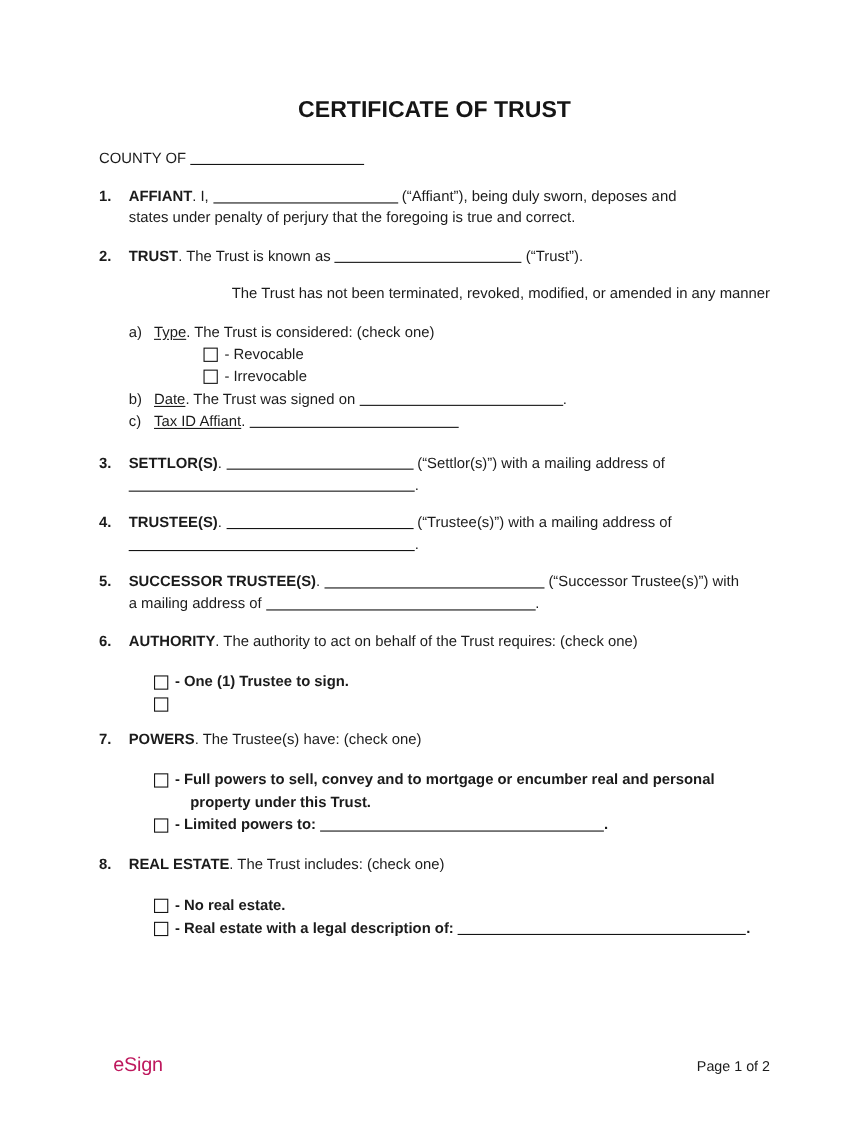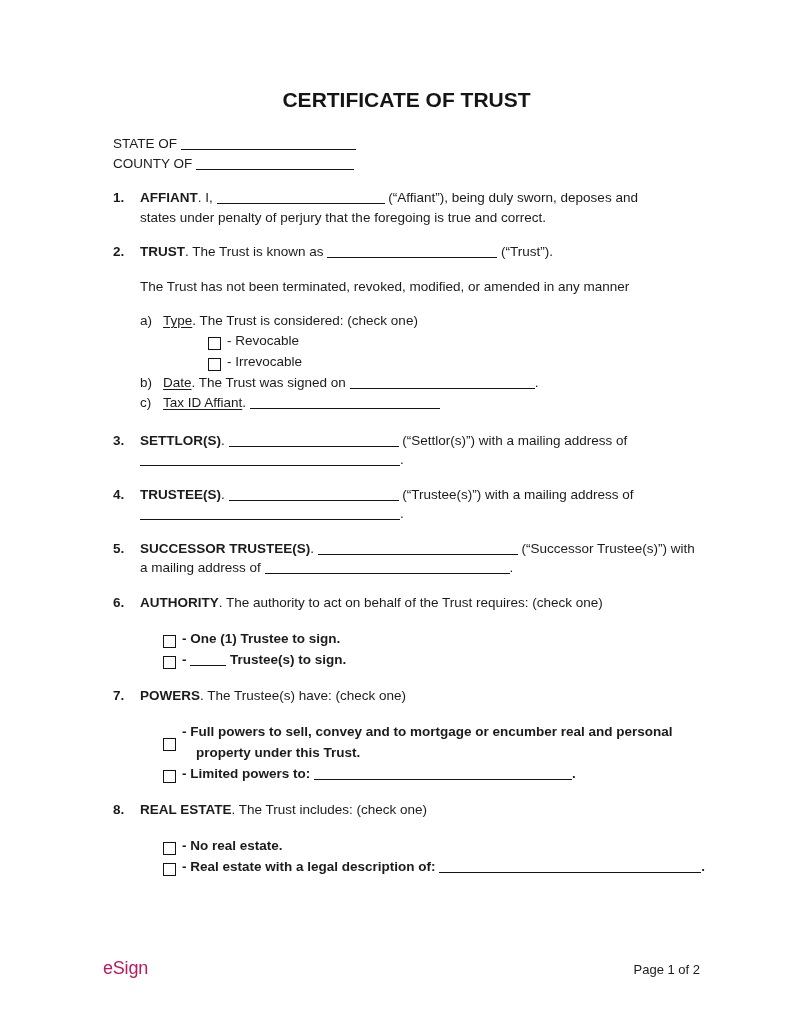--- a/index.html
+++ b/index.html
@@ -5,43 +5,43 @@
 <style>
   html, body { margin:0; padding:0; }
   body {
     width:788px; height:1024px;
     background:#ffffff;
     font-family:"Liberation Sans","DejaVu Sans",sans-serif;
     color:#1b1b1b;
     position:relative;
     overflow:hidden;
   }
-  .page { box-sizing:border-box; padding:88px 88px 0 113px; }
+  .page { box-sizing:border-box; padding:88px 88px 0 90px; }
   .title {
     font-size:21px; font-weight:bold; text-align:center;
     margin:0 0 22px 0; line-height:24px; color:#151515;
   }
   .line { font-size:13.5px; line-height:19.5px; white-space:nowrap; }
   .b { font-weight:bold; }
   .u { text-decoration:underline; text-underline-offset:2px; }
   .blank {
     display:inline-block; height:14px;
     border-bottom:1.5px solid #141414; vertical-align:-2px;
   }
   .item { display:flex; margin-top:15px; }
   .item.mt-lg { margin-top:18px; }
   .num { width:27px; flex:none; font-weight:bold; font-size:13.5px; line-height:19.5px; }
   .body { flex:1; min-width:0; }
-  .para-gap { margin-top:15px; }
+  .para-gap { margin-top:15px;text-align:right; }
   .sub { display:flex; }
   .sub-list { margin-top:15px; }
   .sub-label { width:23px; flex:none; font-size:13.5px; line-height:20px; }
   .sub .line { line-height:20px; }
   .cb-group { margin-top:17px; }
-  .cb-row { display:flex;align-items:center; }
+  .cb-row { display:flex; }
   .cb-row .line { line-height:20.8px; }
   .cb-row.indent-a { padding-left:68px; }
   .cb-row.indent-b { padding-left:23px;font-weight:bold; }
   .cbx {
     flex:none; width:11px; height:11px;
     border:1.6px solid #141414; background:#fff;
     margin:4px 6px 0 0;
   }
   .cont { padding-left:14px; }
   .footer {
@@ -52,21 +52,20 @@
   .brand { font-size:18px; font-weight:normal; color:#be185d; letter-spacing:-0.2px; }
   .page-info { font-size:13px; color:#1b1b1b; }
 </style>
 </head>
 <body>
 
 <div class="page">
 
   <h1 class="title">CERTIFICATE OF TRUST</h1>
 
-  <div class="line"><span class="t">STATE OF </span><span class="blank" style="width: 175px;"></span></div>
   <div class="line"><span class="t">COUNTY OF </span><span class="blank" style="width: 158px;"></span></div>
 
   <div class="item">
     <span class="num">1.</span>
     <div class="body">
       <div class="line"><span class="b">AFFIANT</span><span class="t">. I, </span><span class="blank" style="width: 168px;"></span><span class="t"> (“Affiant”), being duly sworn, deposes and</span></div>
       <div class="line"><span class="t">states under penalty of perjury that the foregoing is true and correct.</span></div>
     </div>
   </div>
 
@@ -129,21 +128,20 @@
     <span class="num">6.</span>
     <div class="body">
       <div class="line"><span class="b">AUTHORITY</span><span class="t">. The authority to act on behalf of the Trust requires: (check one)</span></div>
       <div class="cb-group">
         <div class="cb-row indent-b">
           <span class="cbx"></span>
           <div class="line"><span class="t">- One (1) Trustee to sign.</span></div>
         </div>
         <div class="cb-row indent-b">
           <span class="cbx"></span>
-          <div class="line"><span class="t">- </span><span class="blank" style="width: 36px;"></span><span class="t"> Trustee(s) to sign.</span></div>
         </div>
       </div>
     </div>
   </div>
 
   <div class="item">
     <span class="num">7.</span>
     <div class="body">
       <div class="line"><span class="b">POWERS</span><span class="t">. The Trustee(s) have: (check one)</span></div>
       <div class="cb-group">

